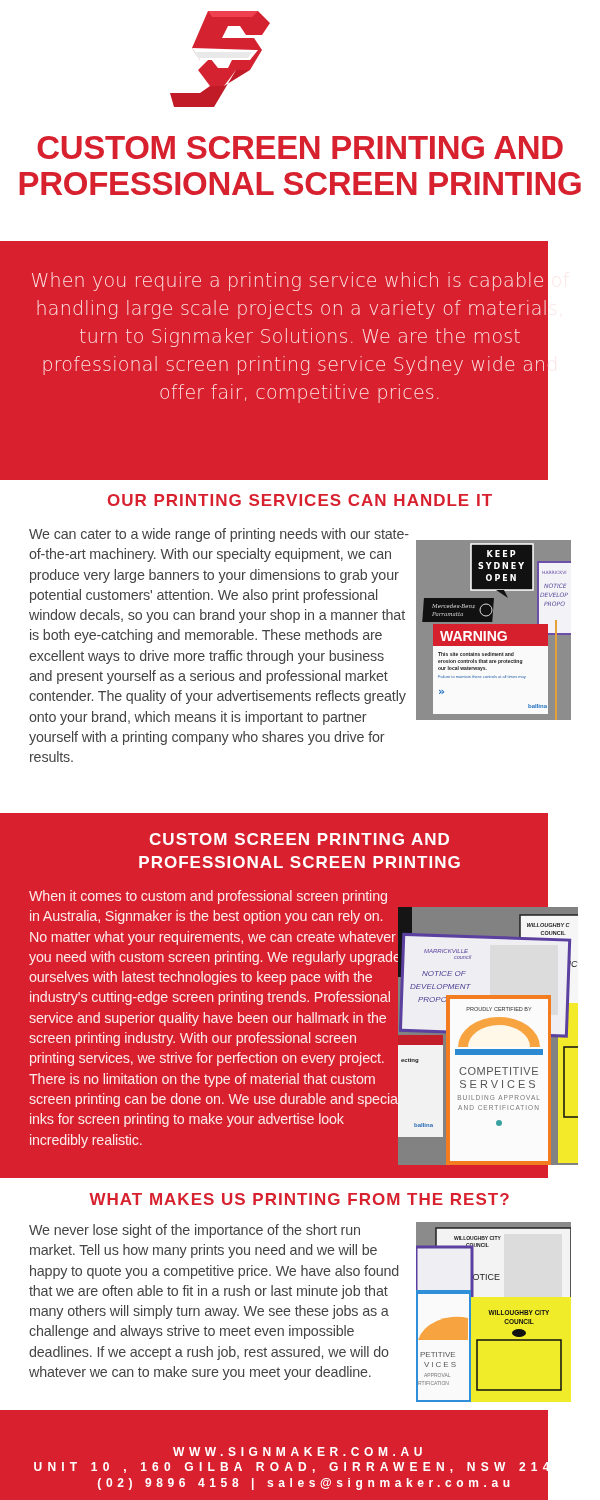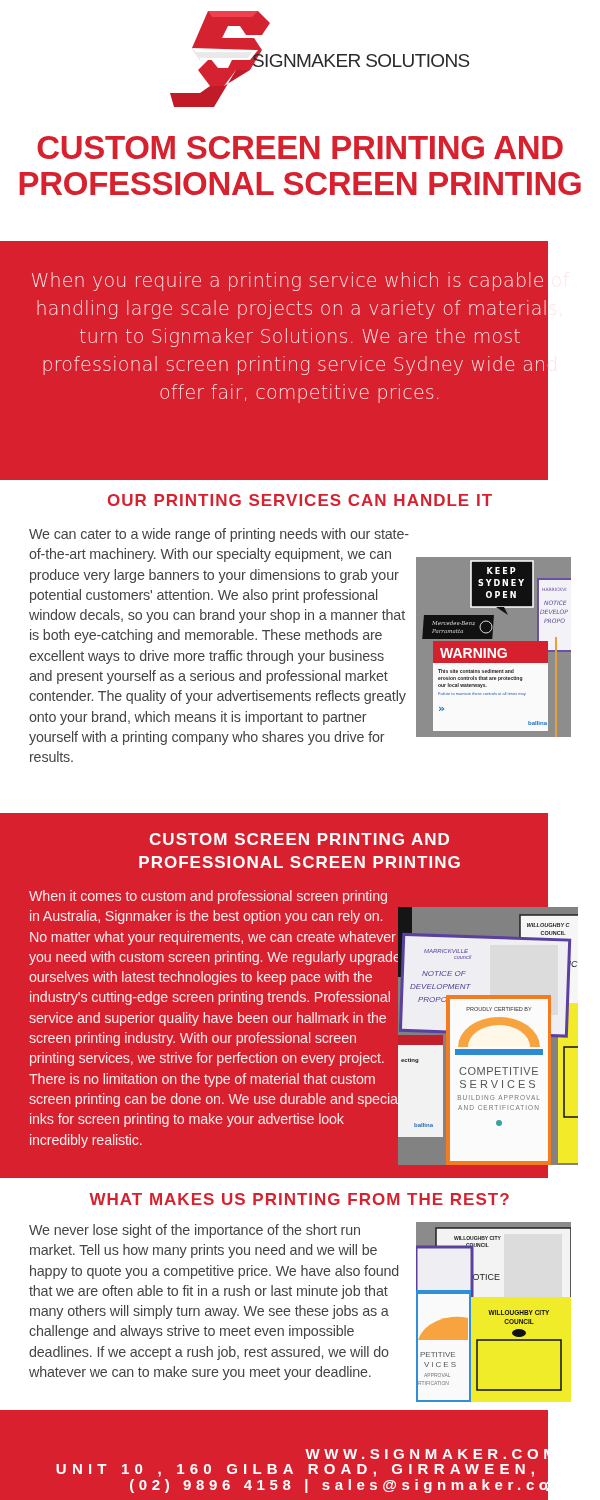--- a/index.html
+++ b/index.html
@@ -17,40 +17,39 @@
   .intro-text { position: absolute; left: 30px; top: 25px; width: 540px; text-align: center; color: #fbe3e4; font-family: "DejaVu Sans", sans-serif; font-weight: 300; font-size: 19px; line-height: 28px; letter-spacing: 0.2px; }
 
   .sec-title { position: absolute; left: 0; width: 600px; text-align: center; font-weight: bold; font-size: 17px; letter-spacing: 1px; }
   .sec-title.red { color: #d8212f; }
   .sec-title.white { color: #ffffff; line-height: 23px; }
 
   .body-text { position: absolute; left: 29px; font-size: 14.3px; line-height: 20.3px; color: #454545; letter-spacing: -0.15px; }
   .body-text.light { color: #fde9ea; }
 
   .photo { position: absolute; overflow: hidden; }
-  .photo1 { left: 416px; top: 557px; width: 155px; height: 180px; background: #f97316; }
+  .photo1 { left: 416px; top: 540px; width: 155px; height: 180px; background: #f97316; }
   .photo2 { left: 398px; top: 907px; width: 180px; height: 258px; background: #7d7d7d; }
   .photo3 { left: 416px; top: 1222px; width: 155px; height: 180px; background: #8b8b8b; }
 
   .contact-band { top: 1410px; height: 90px; }
   .contact-title { position: absolute; left: 0; top: 4px; width: 600px; text-align: center; color: #ffffff; font-weight: bold; font-size: 18px; letter-spacing: -0.4px; }
-  .contact-line { position: absolute; left: 0; width: 600px; text-align: right; color: #ffffff; font-weight: bold; font-size: 15px; letter-spacing: 4.6px; }
+  .contact-line { position: absolute; left: 0; width: 600px; text-align: center; color: #ffffff; font-weight: bold; font-size: 12px; letter-spacing: 4.6px; }
 </style>
 </head>
 <body>
 
 <div class="logo">
   <svg width="110" height="102" viewBox="0 0 110 102">
     <polygon points="38,3 88,3 100,15 92,27 76,27 70,18 58,18 52,30 84,30 92,42 80,62 66,62 54,78 40,78 28,62 40,50 48,60 58,60 62,52 30,52 22,40" fill="#d42230"></polygon>
     <polygon points="22,40 30,52 80,52 88,42" fill="#ffffff"></polygon>
     <polygon points="24,44 82,44 78,50 28,50" fill="#e9e9e9"></polygon>
     <polygon points="80,62 66,62 44,99 4,99 0,85 30,85 40,78 54,78" fill="#c11b28"></polygon>
     <polygon points="38,3 88,3 82,9 42,9" fill="#ef4050"></polygon>
   </svg>
-  <span class="logo-text">SIGNMAKER SOLUTIONS</span>
 </div>
 
 <div class="main-title">
   <div>CUSTOM SCREEN PRINTING AND</div>
   <div>PROFESSIONAL SCREEN PRINTING</div>
 </div>
 
 <div class="band intro-band">
   <p class="intro-text">When you require a printing service which is capable of handling large scale projects on a variety of materials, turn to Signmaker Solutions. We are the most professional screen printing service Sydney wide and offer fair, competitive prices.</p>
 </div>

